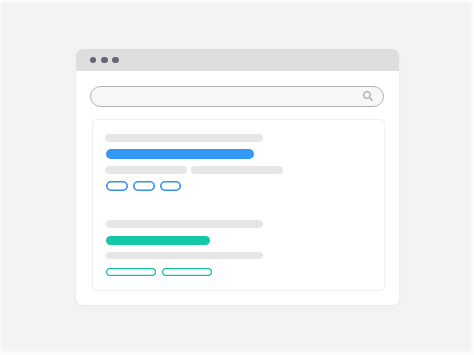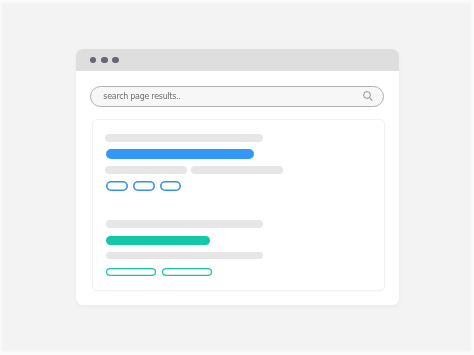--- a/index.html
+++ b/index.html
@@ -29,21 +29,20 @@
   <div class="edge edge-b"></div>
   <div class="edge edge-l"></div>
   <div class="edge edge-r"></div>
   <div class="window">
     <div class="titlebar">
       <span class="dot d1"></span>
       <span class="dot d2"></span>
       <span class="dot d3"></span>
     </div>
     <div class="searchbar">
-      <span class="searchtext">search page results..</span>
       <span class="mag">
         <svg width="14" height="14" viewBox="0 0 14 14">
           <circle cx="6" cy="6" r="3.4" fill="none" stroke="#909298" stroke-width="1"></circle>
           <line x1="8.5" y1="8.5" x2="11" y2="11.3" stroke="#909298" stroke-width="1.1" stroke-linecap="round"></line>
         </svg>
       </span>
     </div>
     <div class="card">
       <div id="results-root">
           <div>

